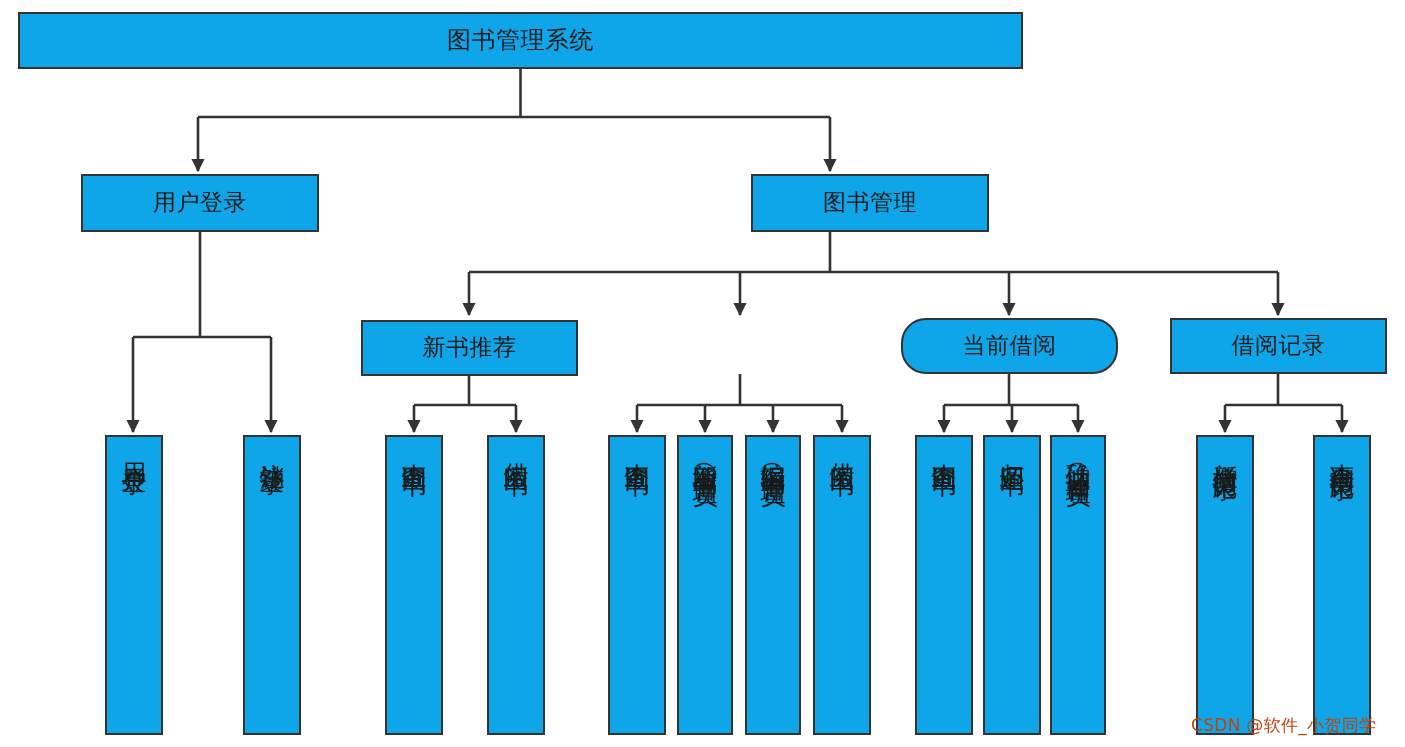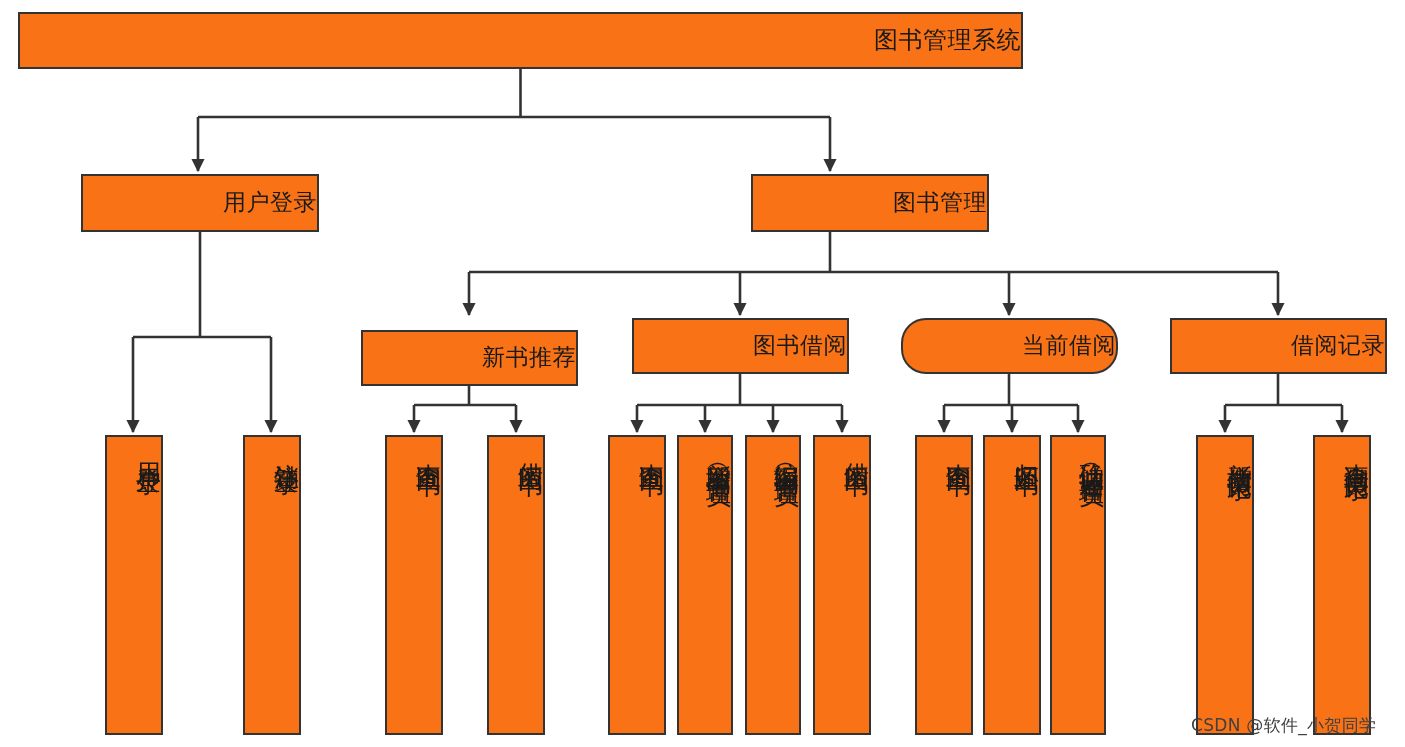--- a/index.html
+++ b/index.html
@@ -21,25 +21,25 @@
     position: absolute;
     left: 0;
     top: 0;
     width: 1405px;
     height: 747px;
     pointer-events: none;
   }
   .node {
     position: absolute;
     box-sizing: border-box;
-    background: #f97316;
+    background: #0ea5e9;
     border: 2.5px solid #333333;
     display: flex;
     align-items: center;
-    justify-content: flex-end;
+    justify-content: center;
     color: #1a1a1a;
   }
   .node .label {
     display: block;
     text-align: center;
     line-height: 1.12;
     letter-spacing: 0.5px;
   }
   .node.horizontal .label {
     writing-mode: horizontal-tb;
@@ -55,21 +55,21 @@
     font-size: 25px;
     letter-spacing: 3px;
     line-height: 1.0;
   }
   .node.root .label { font-size: 24px; }
   .watermark {
     position: absolute;
     left: 1191px;
     top: 714px;
     font-size: 17px;
-    color: #404040;
+    color: #c2410c;
     white-space: nowrap;
     letter-spacing: 0.3px;
     font-family: "DejaVu Sans", "Liberation Sans", sans-serif;
   }
 </style>
 </head>
 <body>
 
 <div id="canvas">
 
@@ -127,25 +127,22 @@
     <span class="label">图书管理系统</span>
   </div>
 
   <div class="node horizontal" style="left:81px; top:174px; width:238px; height:58px;">
     <span class="label">用户登录</span>
   </div>
   <div class="node horizontal" style="left:751px; top:174px; width:238px; height:58px;">
     <span class="label">图书管理</span>
   </div>
 
-  <div class="node horizontal" style="left:361px; top:330px; width:217px; height:56px;">
+  <div class="node horizontal" style="left:361px; top:320px; width:217px; height:56px;">
     <span class="label">新书推荐</span>
-  </div>
-  <div class="node horizontal" style="left:632px; top:318px; width:217px; height:56px;">
-    <span class="label">图书借阅</span>
   </div>
   <div class="node horizontal" style="left:901px; top:318px; width:217px; height:56px;border-radius:25px;">
     <span class="label">当前借阅</span>
   </div>
   <div class="node horizontal" style="left:1170px; top:318px; width:217px; height:56px;">
     <span class="label">借阅记录</span>
   </div>
 
   <div class="node vertical" style="left:105px; top:435px; width:58px; height:300px;">
     <span class="label">用户登录</span>

